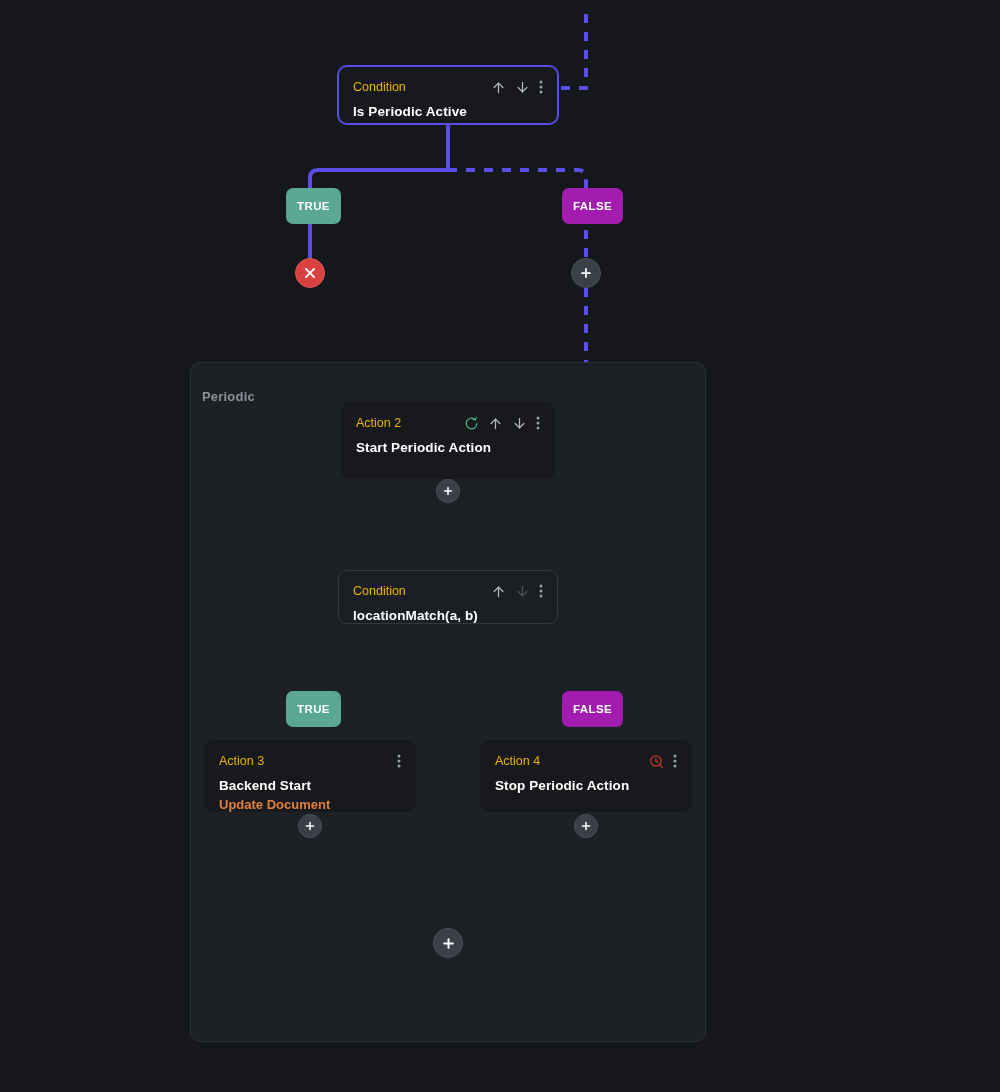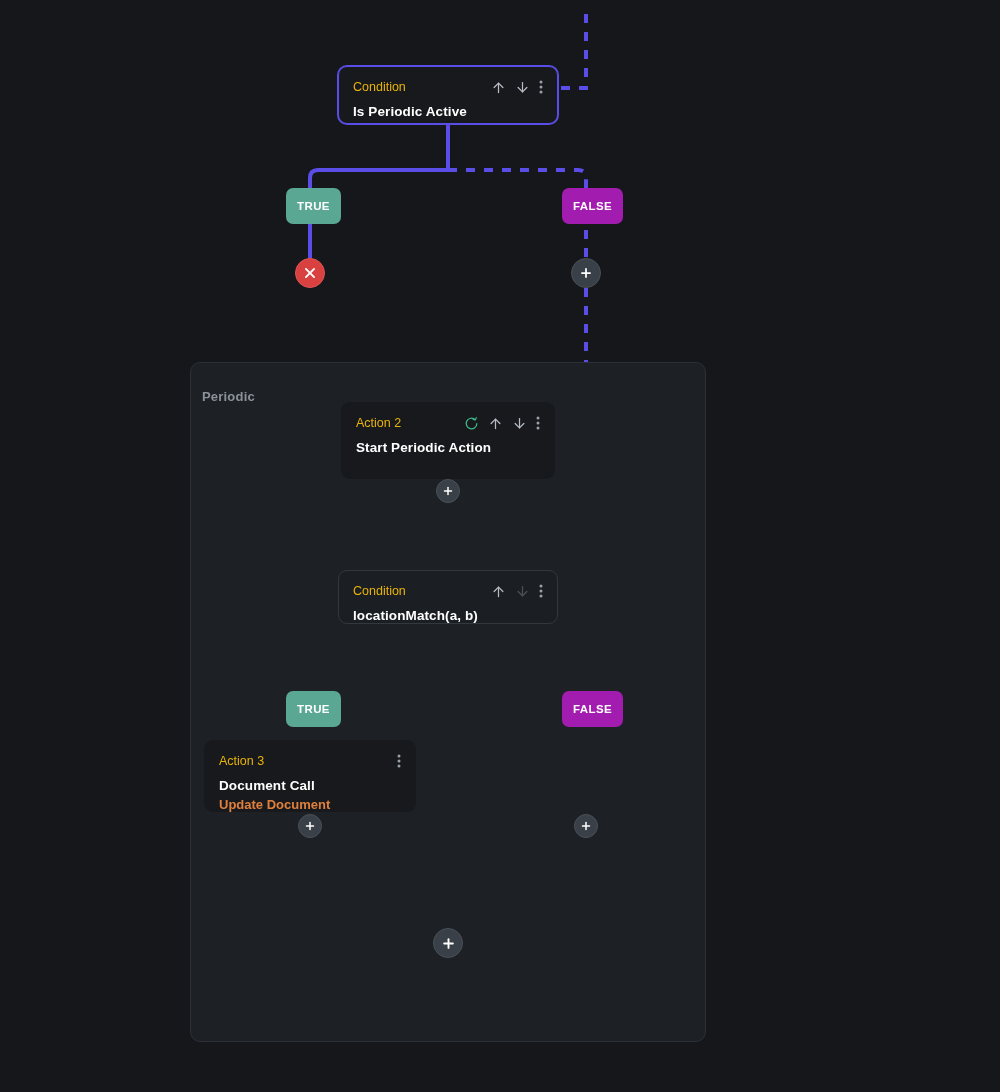--- a/index.html
+++ b/index.html
@@ -253,24 +253,43 @@
     <div class="node-head">
       <span class="node-kind">Action 3</span>
       <span class="node-tools">
         <svg class="ic" width="4" height="16" viewBox="0 0 4 16">
             <circle cx="2" cy="3" r="1.5" fill="#9aa0a8"></circle>
             <circle cx="2" cy="8" r="1.5" fill="#9aa0a8"></circle>
             <circle cx="2" cy="13" r="1.5" fill="#9aa0a8"></circle>
           </svg>
       </span>
     </div>
-    <div class="node-title">Document Call</div>
+    <div class="node-title">Backend Start</div>
     <div class="node-sub">Update Document</div>
   </div>
 
+  <div class="node" style="left:480px; top:740px; width:212px; height:72px;">
+    <div class="node-head">
+      <span class="node-kind">Action 4</span>
+      <span class="node-tools">
+        <svg class="ic" width="15" height="15" viewBox="0 0 24 24" fill="none" stroke="#c0392f" stroke-width="2" stroke-linecap="round" stroke-linejoin="round">
+            <circle cx="11" cy="11" r="8.2"></circle>
+            <line x1="11" y1="6.5" x2="11" y2="11"></line>
+            <line x1="11" y1="11" x2="14" y2="13"></line>
+            <line x1="16.5" y1="16.5" x2="21.5" y2="21.5"></line>
+          </svg>
+        <svg class="ic" width="4" height="16" viewBox="0 0 4 16">
+            <circle cx="2" cy="3" r="1.5" fill="#9aa0a8"></circle>
+            <circle cx="2" cy="8" r="1.5" fill="#9aa0a8"></circle>
+            <circle cx="2" cy="13" r="1.5" fill="#9aa0a8"></circle>
+          </svg>
+      </span>
+    </div>
+    <div class="node-title">Stop Periodic Action</div>
+  </div>
 
   <div class="btn-round btn-plus" style="left:298px; top:814px;">
     <svg width="12" height="12" viewBox="0 0 24 24" fill="none" stroke="#ffffff" stroke-width="3" stroke-linecap="round">
         <line x1="12" y1="5" x2="12" y2="19"></line>
         <line x1="5" y1="12" x2="19" y2="12"></line>
       </svg>
   </div>
   <div class="btn-round btn-plus" style="left:574px; top:814px;">
     <svg width="12" height="12" viewBox="0 0 24 24" fill="none" stroke="#ffffff" stroke-width="3" stroke-linecap="round">
         <line x1="12" y1="5" x2="12" y2="19"></line>

